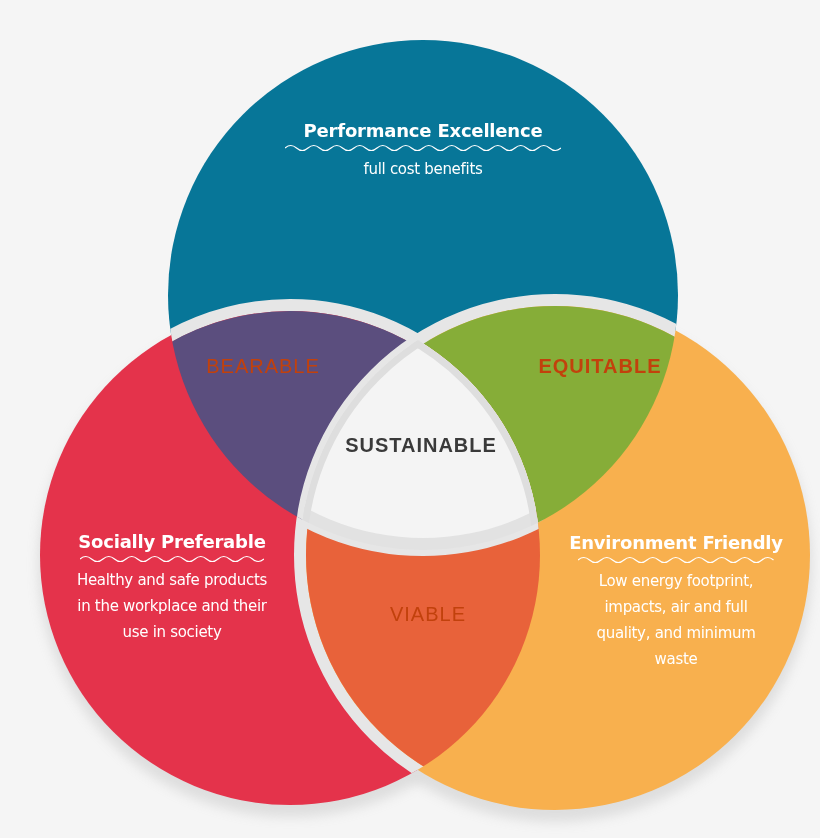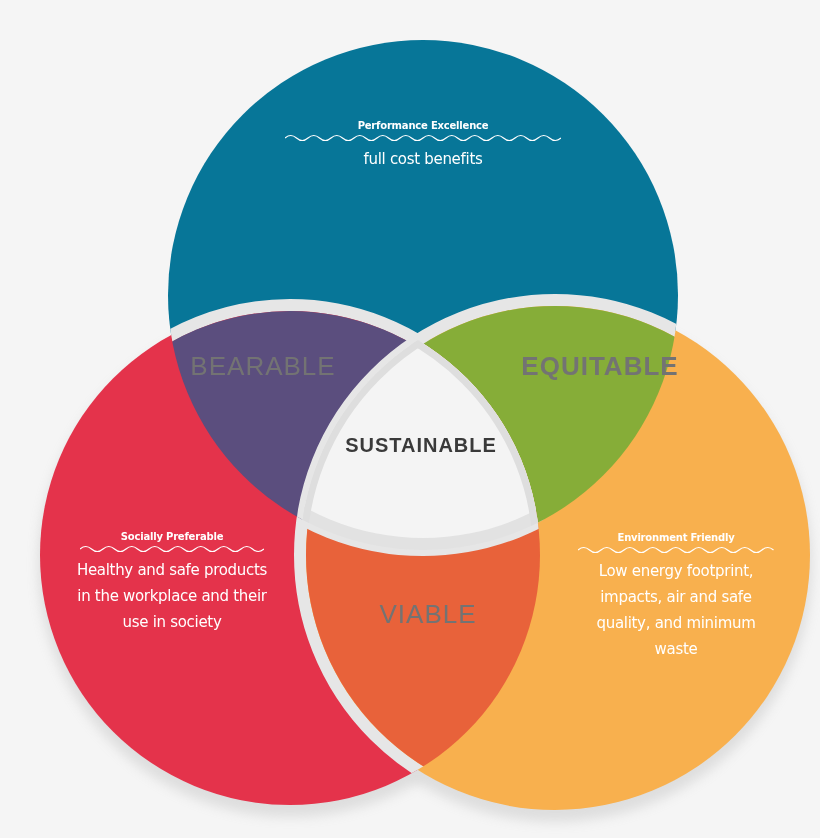--- a/index.html
+++ b/index.html
@@ -1,23 +1,23 @@
 <!DOCTYPE html>
 <html><head>
   <meta charset="utf-8">
   <style>
     html, body { margin: 0; padding: 0; background: #f5f5f5; }
     body { width: 820px; height: 838px; overflow: hidden; }
     #venn { position: absolute; left: 0; top: 0; width: 820px; height: 838px; }
     .layer { position: absolute; left: 0; top: 0; width: 820px; height: 838px; }
     .txt { position: absolute; color: #ffffff; text-align: center; font-family: "DejaVu Sans", sans-serif; }
-    .heading { font-weight: bold; font-size: 10px; letter-spacing: -0.2px; white-space: nowrap; }
+    .heading { font-weight: bold; font-size: 18px; letter-spacing: -0.2px; white-space: nowrap; }
     .body { font-size: 15px; line-height: 26px; letter-spacing: -0.3px; }
     .wave { display: block; margin: 3px auto 4px auto; }
-    .overlap-label { position: absolute; color: #737373; font-family: "Liberation Sans", sans-serif; font-size: 26px; letter-spacing: 1px; white-space: nowrap; transform: translate(-50%, -50%); }
+    .overlap-label { position: absolute; color: #c2410c; font-family: "Liberation Sans", sans-serif; font-size: 20px; letter-spacing: 1px; white-space: nowrap; transform: translate(-50%, -50%); }
     .center-label { position: absolute; color: #3a3a3a; font-family: "Liberation Sans", sans-serif; font-weight: bold; font-size: 20px; letter-spacing: 1px; white-space: nowrap; transform: translate(-50%, -50%); }
   </style>
 </head>
 <body>
 
 <div id="venn">
   <svg class="layer" width="820" height="838" viewBox="0 0 820 838">
     <defs>
       <clipPath id="clipTop">
           <circle cx="423" cy="295" r="255"></circle>
@@ -112,21 +112,21 @@
     <div class="body">in the workplace and their</div>
     <div class="body">use in society</div>
   </div>
 
   <div class="txt" style="left:548px; top:532px; width:256px;">
     <div class="heading">Environment Friendly</div>
     <svg class="wave" width="196" height="8" viewBox="0 0 196 8">
       <path d="M0 4 q 5.75 -5 11.5 0 t 11.5 0 t 11.5 0 t 11.5 0 t 11.5 0 t 11.5 0 t 11.5 0 t 11.5 0 t 11.5 0 t 11.5 0 t 11.5 0 t 11.5 0 t 11.5 0 t 11.5 0 t 11.5 0 t 11.5 0 t 11.5 0" fill="none" stroke="#ffffff" stroke-width="1.2"></path>
     </svg>
     <div class="body">Low energy footprint,</div>
-    <div class="body">impacts, air and safe</div>
+    <div class="body">impacts, air and full</div>
     <div class="body">quality, and minimum</div>
     <div class="body">waste</div>
   </div>
 
   <div class="overlap-label" style="left:263px; top:366px;">BEARABLE</div>
   <div class="overlap-label" style="left:600px; top:366px;font-weight:bold;">EQUITABLE</div>
   <div class="overlap-label" style="left:428px; top:614px;">VIABLE</div>
 
   <div class="center-label" style="left:421px; top:445px;">SUSTAINABLE</div>
 </div>

